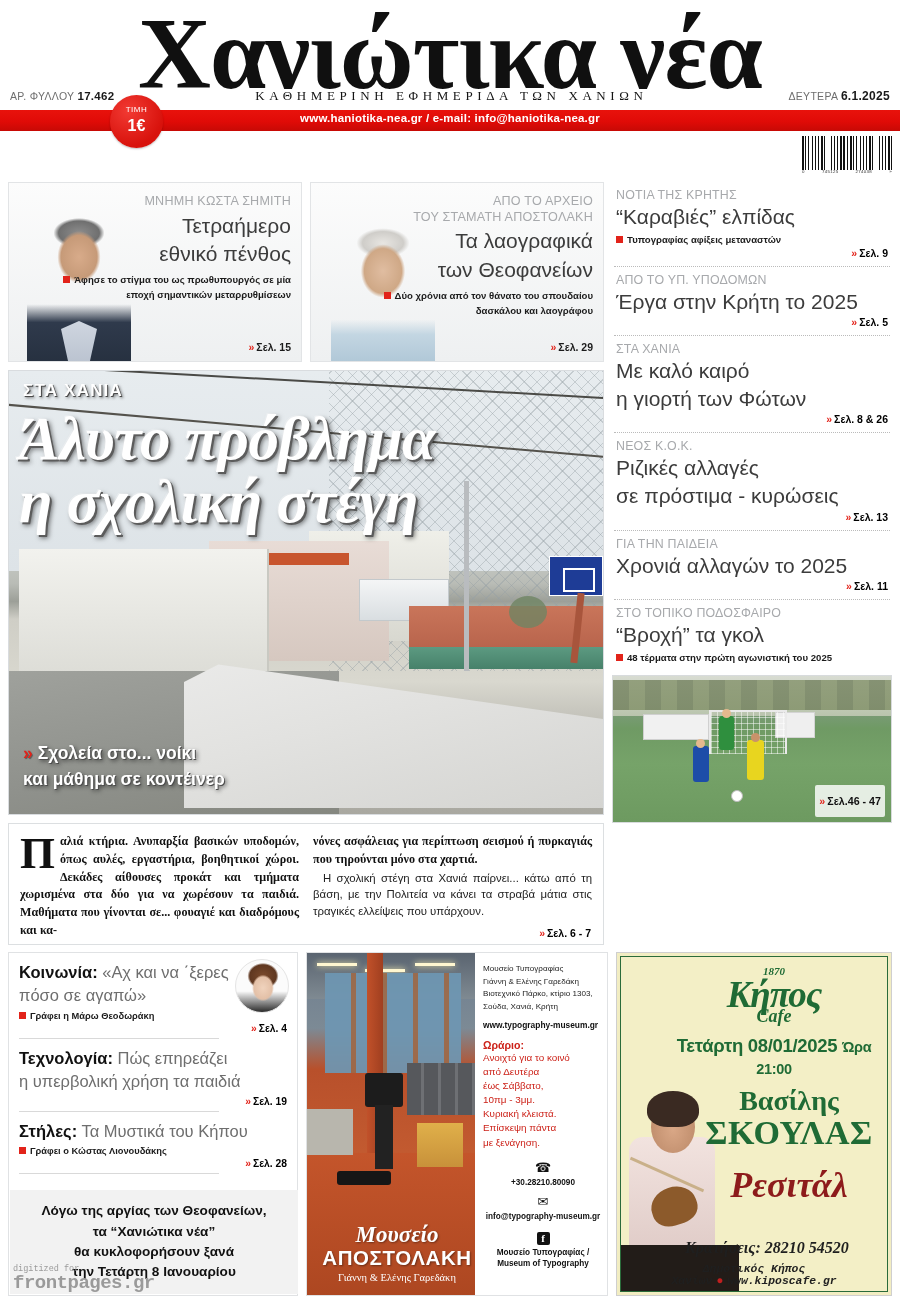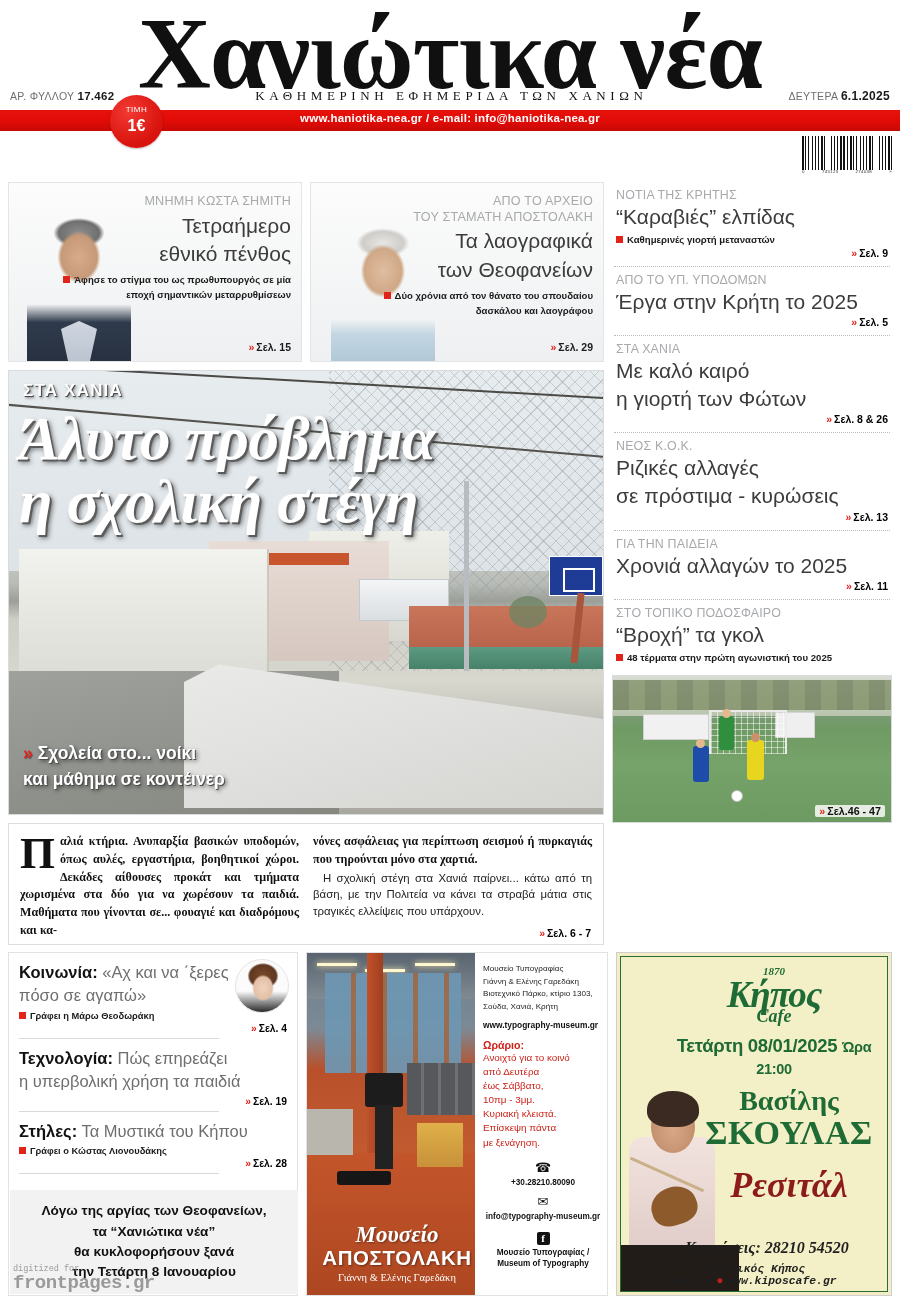--- a/index.html
+++ b/index.html
@@ -249,21 +249,21 @@
   .sp-gk { position:absolute; left:106px; top:40px; width:15px; height:34px; background:#2f8f3e; border-radius:3px; }
   .sp-gk:before{content:"";position:absolute;left:3px;top:-7px;width:9px;height:9px;border-radius:50%;background:#e5b98e;}
   .sp-p1 { position:absolute; left:80px; top:70px; width:16px; height:36px; background:#1d4da8; border-radius:3px; }
   .sp-p1:before{content:"";position:absolute;left:3px;top:-7px;width:9px;height:9px;border-radius:50%;background:#e5b98e;}
   .sp-p2 { position:absolute; left:134px; top:64px; width:17px; height:40px; background:#e8d51f; border-radius:3px; }
   .sp-p2:before{content:"";position:absolute;left:4px;top:-7px;width:9px;height:9px;border-radius:50%;background:#c9926a;}
   .sp-ball { position:absolute; left:118px; top:114px; width:12px; height:12px; border-radius:50%; background:#fff; border:1px solid #bbb; }
   .sport-pg {
     position: absolute; right: 6px; bottom: 5px;
     font-size: 10.7px; font-weight: 700; color: #111;
-    background: rgba(255,255,255,.82); padding: 0 4px; border-radius: 2px;
+    background: rgba(255,255,255,.82); padding: 10px 4px; border-radius: 2px;
   }
   .sport-pg .ch { color: #e2231a; margin-right: 2px; }
 
   
   .bottom { position: absolute; top: 952px; left: 8px; width: 884px; height: 344px; }
   .bcol1 { position: absolute; left: 0; top: 0; width: 290px; height: 344px; border: 1px solid #e0e2e4; background:#fff; }
   .bcol2 { position: absolute; left: 298px; top: 0; width: 302px; height: 344px; border: 1px solid #e0e2e4; background:#fff; overflow:hidden; }
   .bcol3 { position: absolute; left: 608px; top: 0; width: 276px; height: 344px; border: 1px solid #cfcfcf; background:#f2edc2; overflow:hidden; }
 
   
@@ -484,21 +484,21 @@
         </div>
         <div class="lead-pg"><span class="ch">»</span><span>Σελ. 6 - 7</span></div>
       </div>
     </div>
 
     <div class="col-right">
 
       <div class="side-item">
         <div class="side-kicker">ΝΟΤΙΑ ΤΗΣ ΚΡΗΤΗΣ</div>
         <div class="side-hl">“Καραβιές” ελπίδας</div>
-        <div class="side-sub"><span class="sq"></span><span>Καθημερινές γιορτή μεταναστών</span></div>
+        <div class="side-sub"><span class="sq"></span><span>Τυπογραφίας αφίξεις μεταναστών</span></div>
         <div class="side-pg"><span class="ch">»</span><span>Σελ. 9</span></div>
       </div>
       <div class="dotted"></div>
 
       <div class="side-item">
         <div class="side-kicker">ΑΠΟ ΤΟ ΥΠ. ΥΠΟΔΟΜΩΝ</div>
         <div class="side-hl">Έργα στην Κρήτη το 2025</div>
         <div class="side-pg"><span class="ch">»</span><span>Σελ. 5</span></div>
       </div>
       <div class="dotted"></div>

